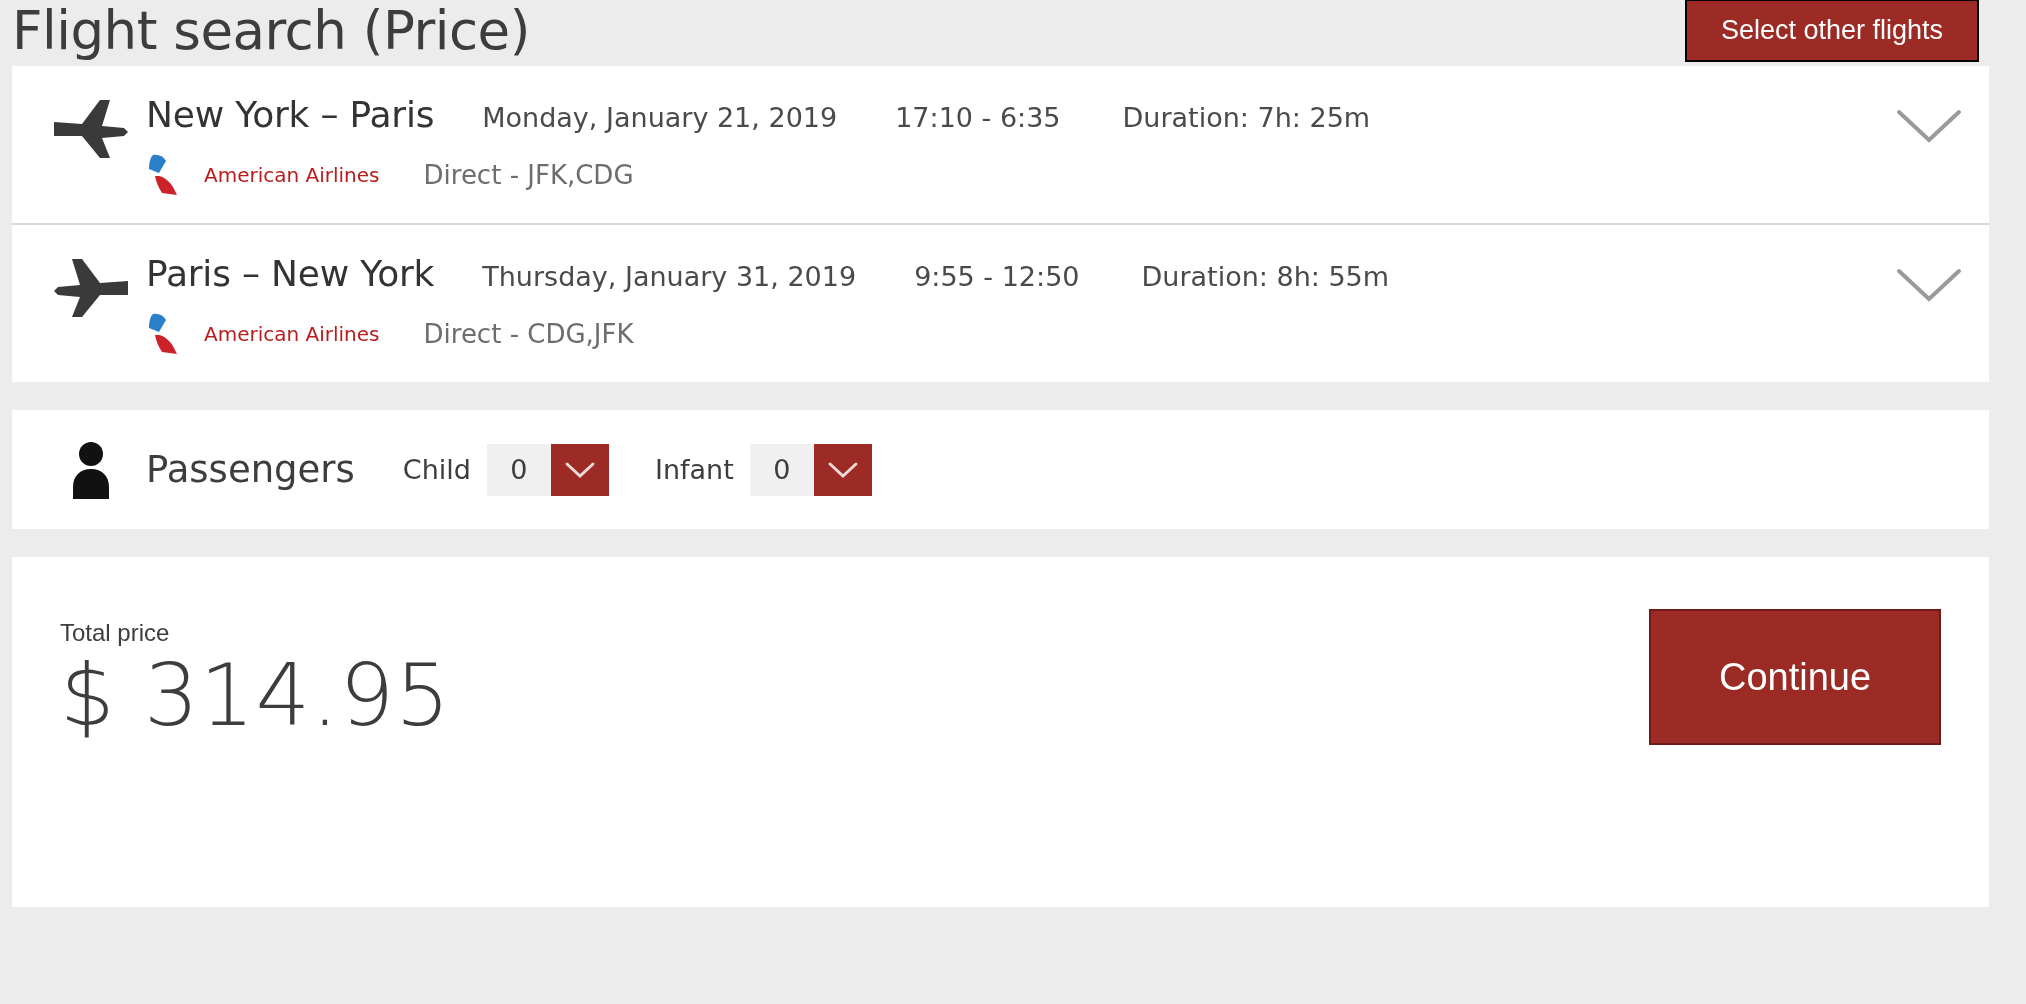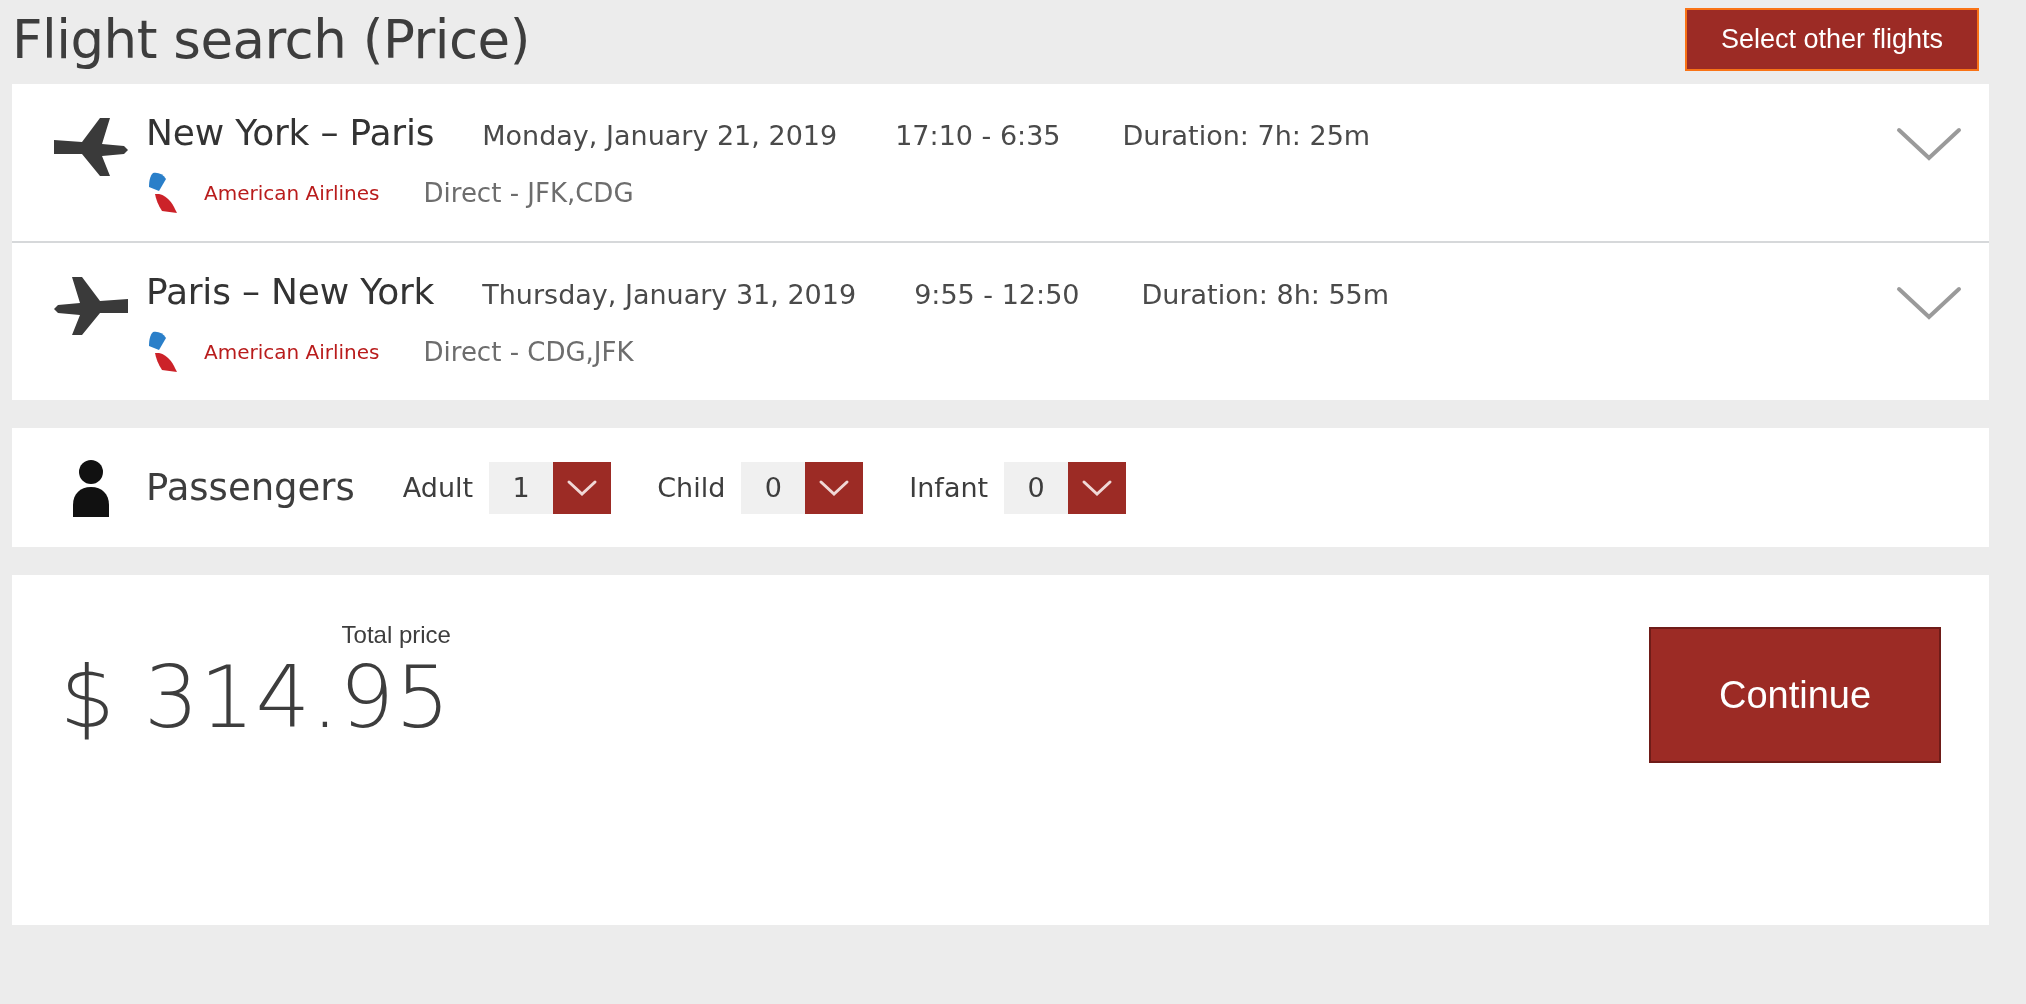--- a/index.html
+++ b/index.html
@@ -17,41 +17,41 @@
   .page {
     position: relative;
     width: 2026px;
     height: 1004px;
     box-sizing: border-box;
   }
 
   
   .header {
     position: relative;
-    height: 84px;
+    height: 66px;
     background: #ececec;
     display: flex;
     align-items: center;
     justify-content: space-between;
     padding: 0 10px 0 12px;
     box-sizing: border-box;
   }
   .page-title {
     font-size: 53px;
     font-weight: 400;
     color: #3d3d3d;
     letter-spacing: -0.5px;
     line-height: 1;
     margin: 0;
     padding-bottom: 6px;
     white-space: nowrap;
   }
   .btn-select-other {
     background: #9c2b25;
-    border: 2px solid #f97316;
+    border: 2px solid #000000;
     color: #ffffff;
     font-size: 27px;
     font-family: "Liberation Sans", sans-serif;
     padding: 16px 34px;
     margin-right: 37px;
     margin-top: -6px;
     cursor: pointer;
     line-height: 1;
     white-space: nowrap;
   }
@@ -219,22 +219,21 @@
   
   .price-panel {
     position: relative;
     height: 350px;
     padding: 0;
     box-sizing: border-box;
   }
   .price-block {
     position: absolute;
     left: 48px;
-    top: 48px;
-    text-align: right;
+    top: 64px;
   }
   .price-label {
     font-size: 24px;
     color: #3d3d3d;
     font-family: "Liberation Sans", sans-serif;
     line-height: 1;
     margin-bottom: 4px;
   }
   .price-amount {
     font-size: 86px;
@@ -352,31 +351,20 @@
 
   <div class="panel passengers-panel">
     <div class="person-icon">
       <svg width="46" height="58" viewBox="0 0 46 58">
         <circle cx="23" cy="13" r="12" fill="#111111"></circle>
         <path fill="#111111" d="M23 28 C34 28 41 35 41 46 L41 58 L5 58 L5 46 C5 35 12 28 23 28 Z"></path>
       </svg>
     </div>
     <span class="passengers-label">Passengers</span>
 
-    <div class="pax-group">
-      <span class="pax-label">Adult</span>
-      <div class="pax-stepper">
-        <span class="pax-value">1</span>
-        <span class="pax-dropdown">
-          <svg width="32" height="20" viewBox="0 0 32 20">
-            <path fill="none" stroke="#f0d8d6" stroke-width="3" stroke-linecap="round" d="M3 4 L16 16 L29 4"></path>
-          </svg>
-        </span>
-      </div>
-    </div>
 
     <div class="pax-group">
       <span class="pax-label">Child</span>
       <div class="pax-stepper">
         <span class="pax-value">0</span>
         <span class="pax-dropdown">
           <svg width="32" height="20" viewBox="0 0 32 20">
             <path fill="none" stroke="#f0d8d6" stroke-width="3" stroke-linecap="round" d="M3 4 L16 16 L29 4"></path>
           </svg>
         </span>

